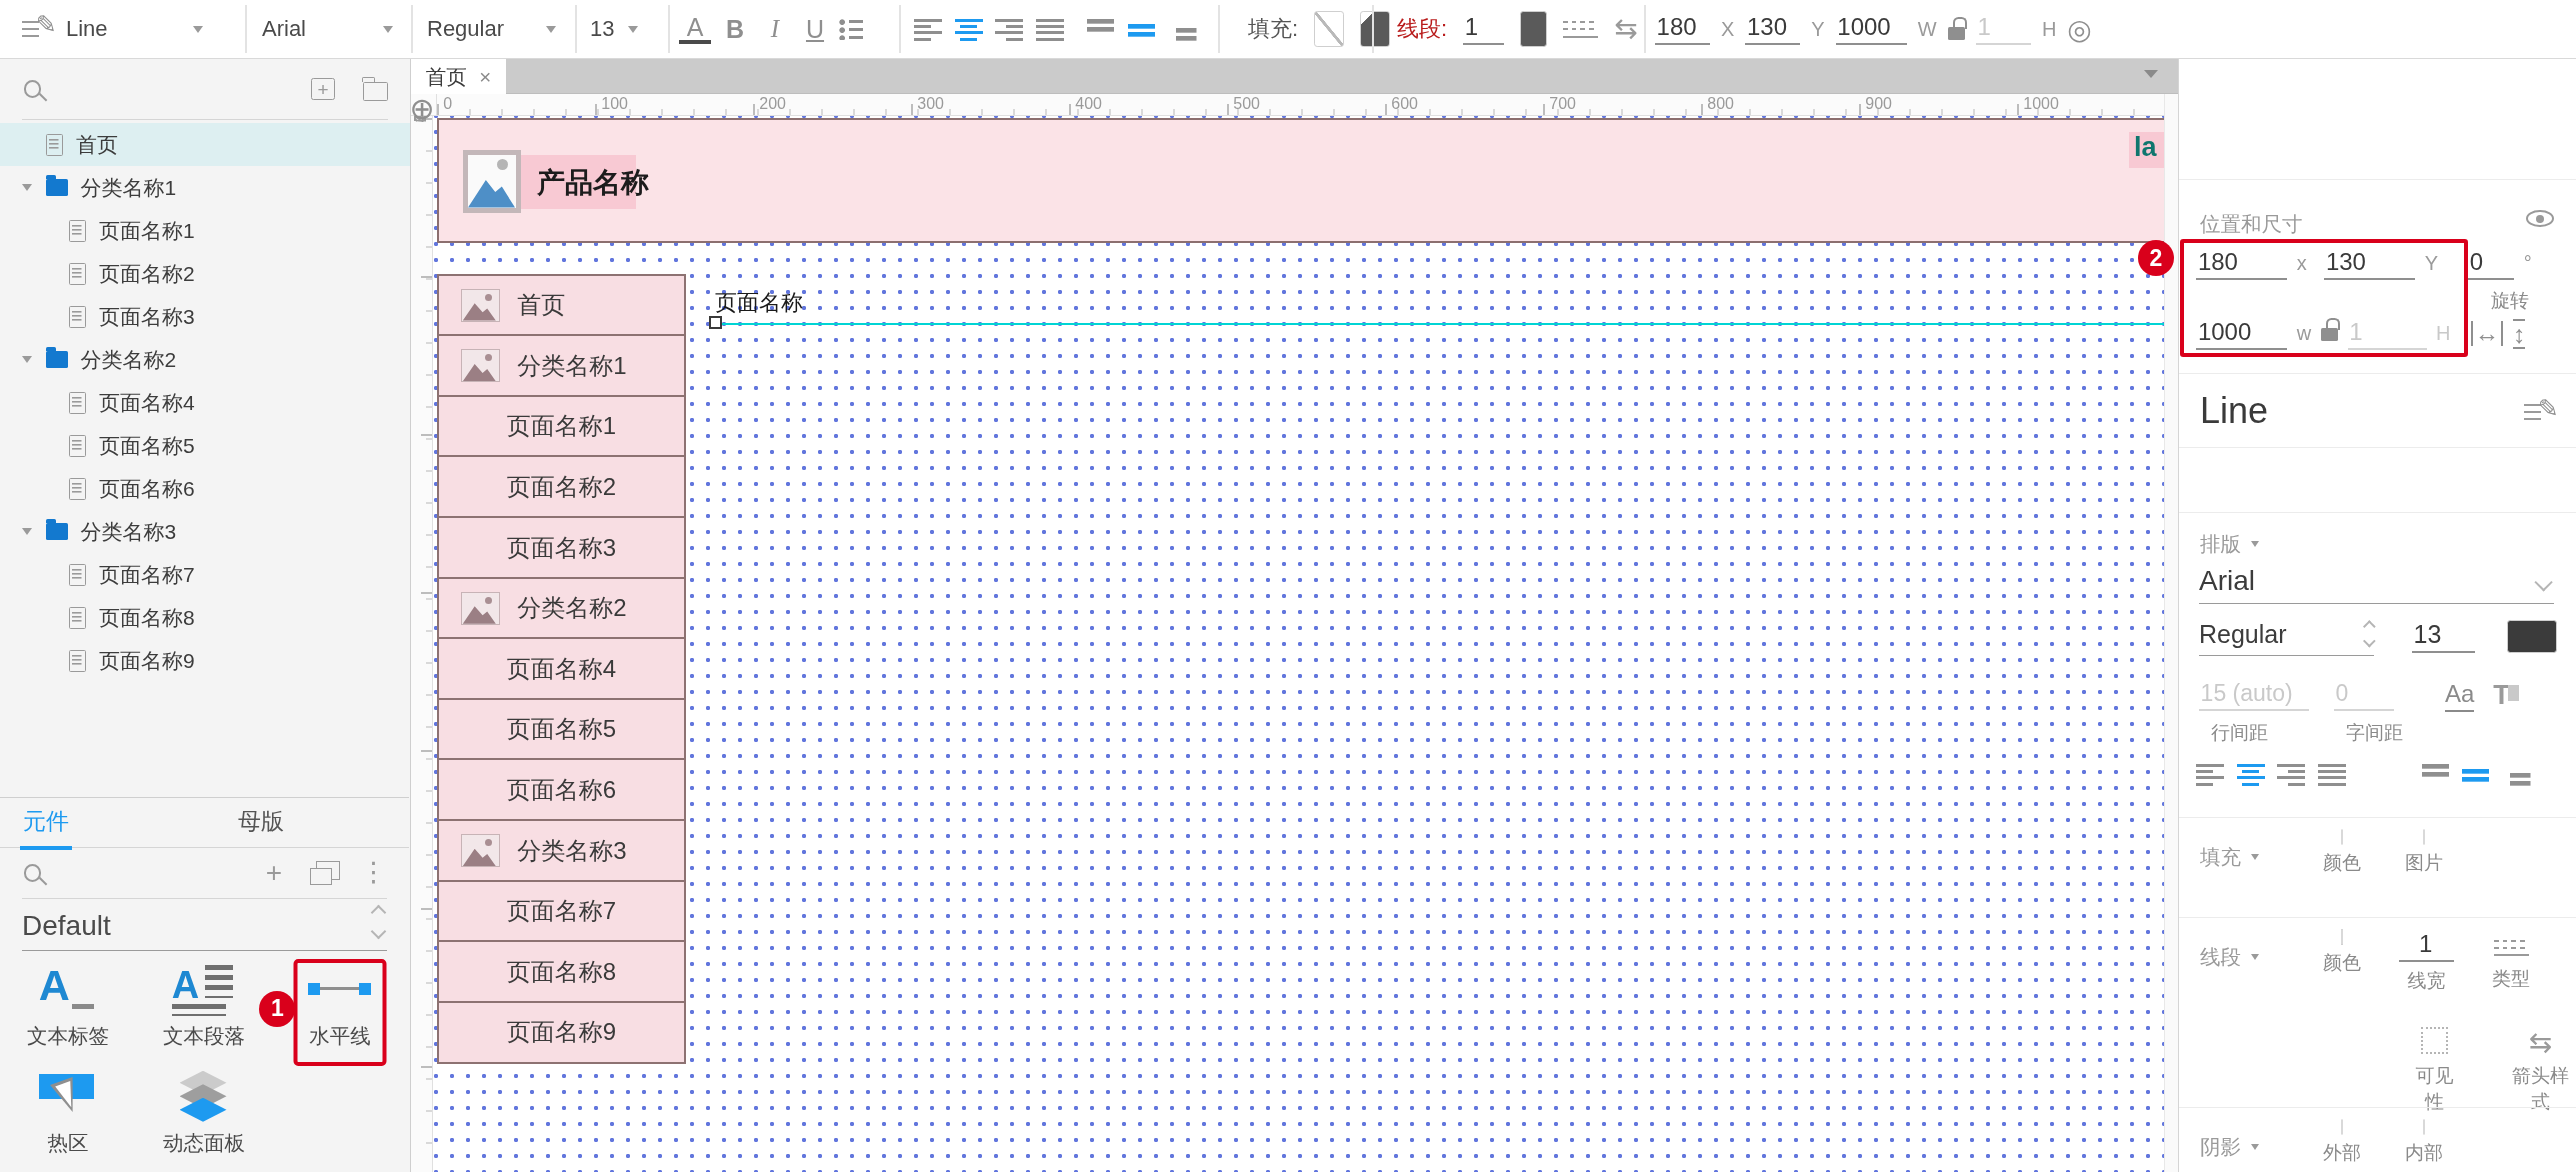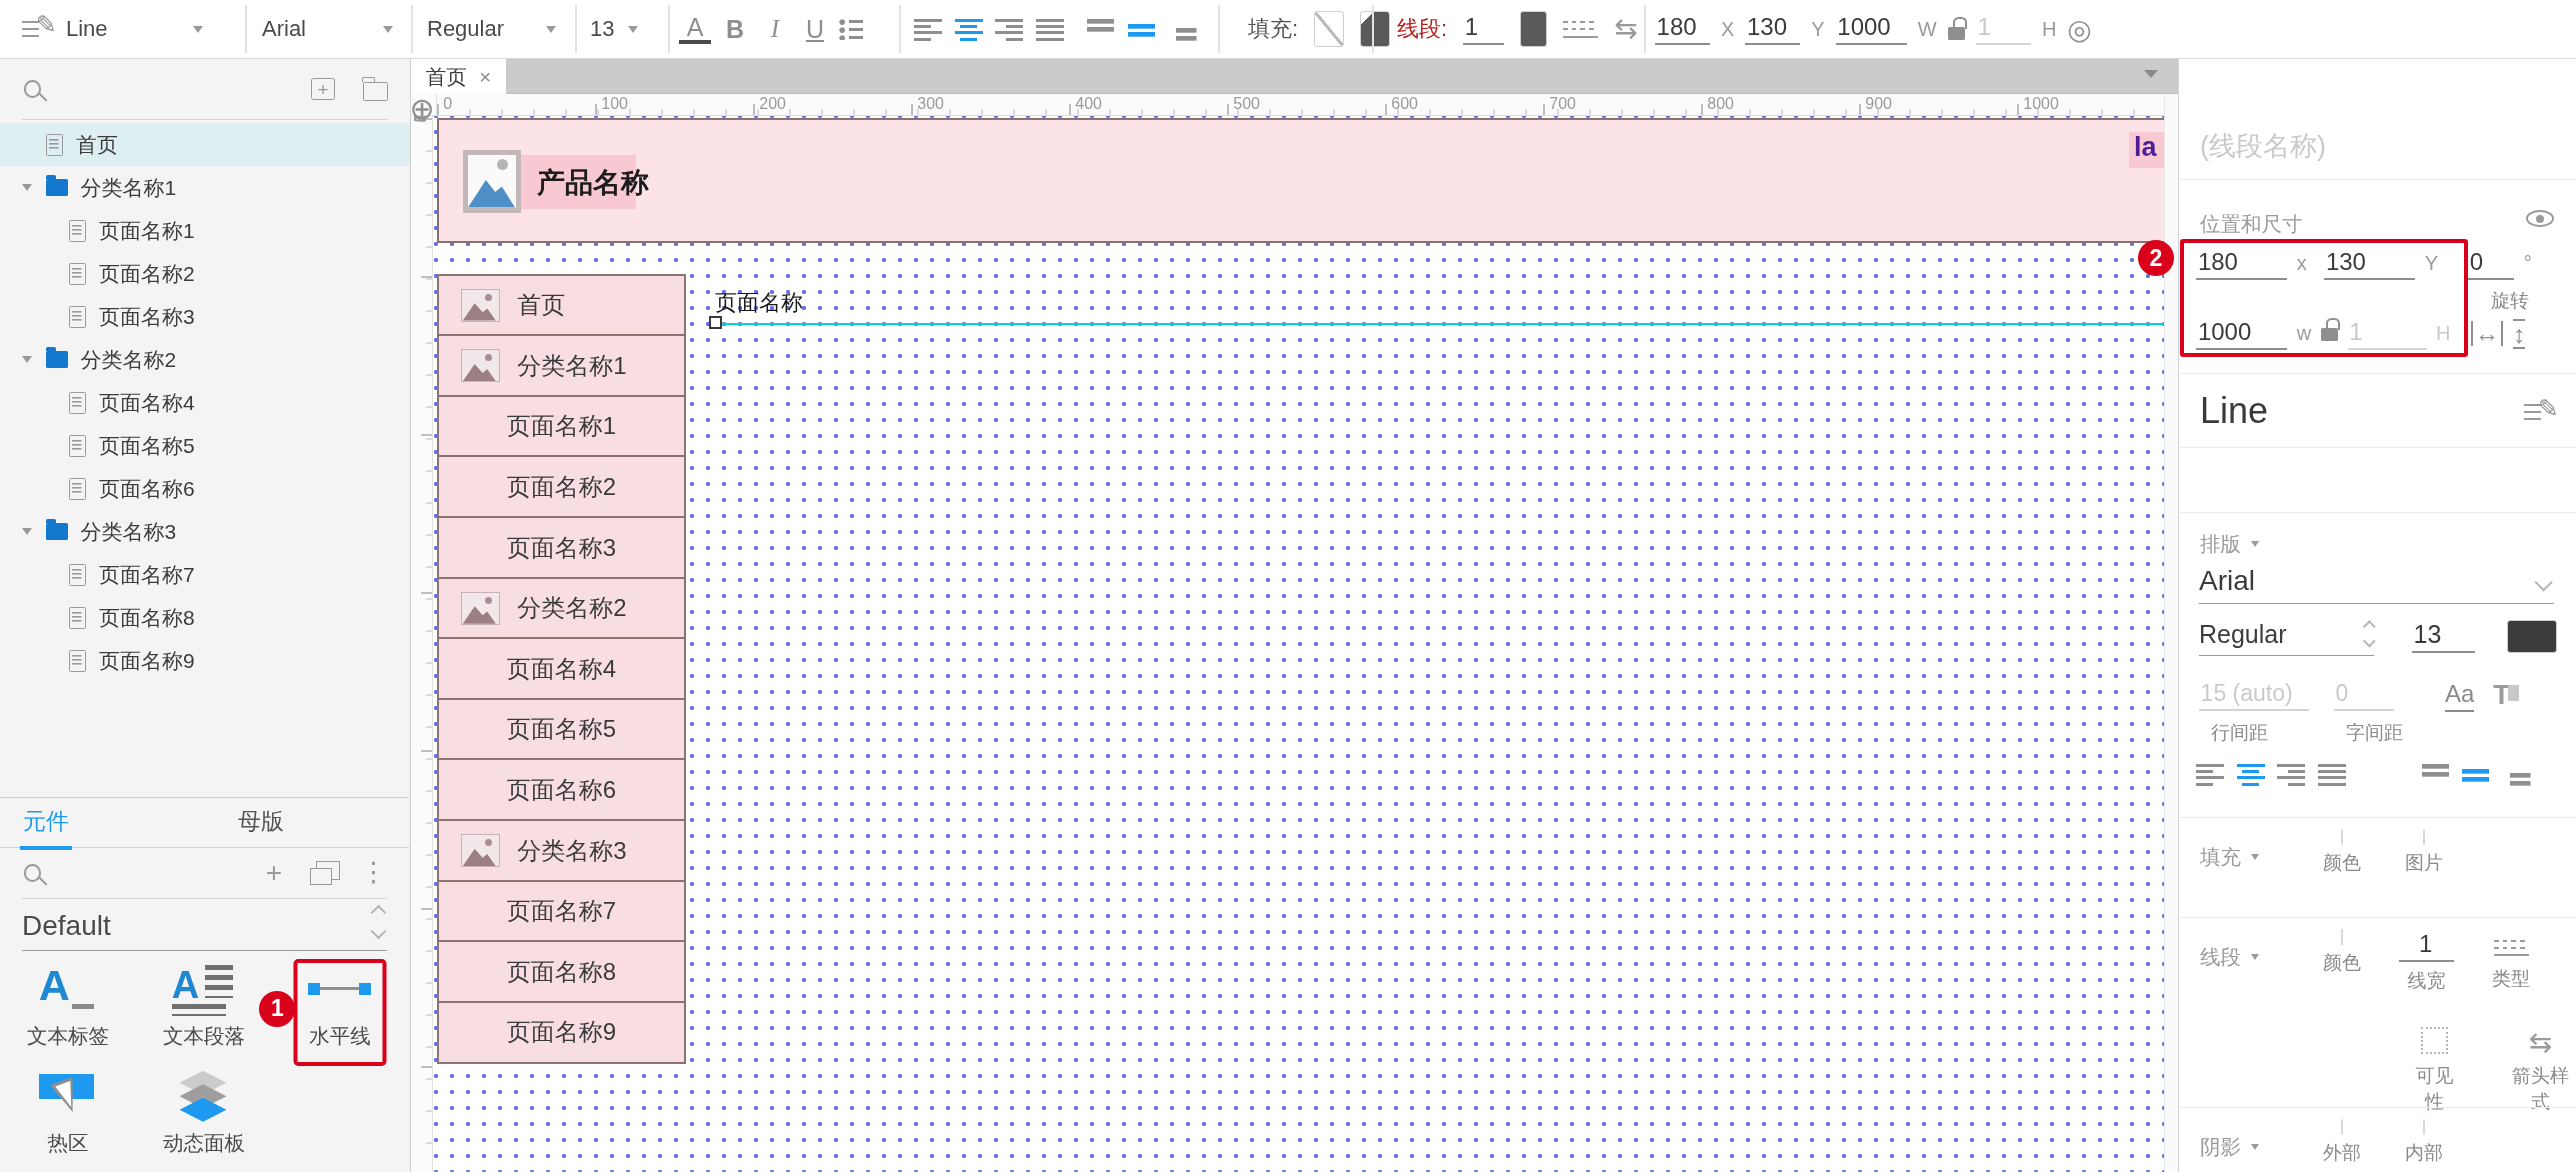--- a/index.html
+++ b/index.html
@@ -174,21 +174,21 @@
     border:2.4px solid #8c6f6f; }
   #wf-header-icon { position:absolute; left:24px; top:30px; width:58px; height:63px; background:#fafafa;
     border:5.5px solid #c3b7b9; }
   #wf-header-icon::before { content:""; position:absolute; top:4.7px; right:8px; width:11px; height:11px;
     border-radius:50%; background:#b5b5b5; }
   #wf-header-icon::after { content:""; position:absolute; bottom:0; left:0; width:47px; height:30px; background:#4e8fc7;
     clip-path:polygon(0 100%,38% 8%,58% 48%,72% 30%,100% 100%); }
   #wf-title-hl { position:absolute; left:82px; top:35px; width:115px; height:54px; background:#f8c9d3; }
   #wf-title { position:absolute; left:98px; top:44px; font-size:28px; font-weight:bold; color:#1c1c1c; }
   #wf-clip { position:absolute; right:0; top:12.6px; width:36px; height:36px; background:#f8c9d3;
-    font-size:27px; font-weight:bold; color:#4c1d95; padding-left:4.7px; overflow:hidden; }
+    font-size:27px; font-weight:bold; color:#0f766e; padding-left:4.7px; overflow:hidden; }
   #wf-menu { position:absolute; left:4px; top:160px; width:249px; }
   .m-cell { position:relative; height:63px; margin-top:-2.4px; background:#f8dee3; border:2.4px solid #8d7272;
     display:flex; align-items:center; justify-content:center; }
   .m-cell.has-icon { justify-content:flex-start; padding-left:22px; }
   .m-icon { display:none; position:relative; width:39px; height:33px; background:#f2e7e9; border:1.6px solid #c7b3b6;
     margin-right:17.3px; overflow:hidden; }
   .m-cell.has-icon .m-icon { display:block; }
   .m-icon::before { content:""; position:absolute; top:4px; right:7px; width:7px; height:7px; border-radius:50%; background:#a98f93; }
   .m-icon::after { content:""; position:absolute; bottom:0; left:0.8px; width:33px; height:17.3px; background:#9b7f84;
     clip-path:polygon(0 100%,36% 0,60% 52%,74% 30%,100% 100%); }
@@ -582,21 +582,20 @@
       <div id="wf-line"></div>
       <div id="wf-handle"></div>
     </div>
     <div id="vscroll"></div>
   </div>
 
   <div class="ann-badge" style="left:2138px;top:240px">2</div>
   <div id="redbox-panel"></div>
 
   <div id="style-panel">
-    <div class="sp-row" style="top:69px;left:21px;font-size:27px;color:#c9c9c9">(线段名称)</div>
     <div class="sp-div" style="top:120px"></div>
 
     <div class="sp-row sp-label" style="top:151px;left:21px">位置和尺寸</div>
     <span class="eye-icon" style="position:absolute;top:151px;left:347px"></span>
     <div class="sp-row" style="top:189px;left:17.3px;display:flex;align-items:center;gap:9.5px">
       <span class="underfld" style="min-width:91px">180</span>
       <span class="lbl">x</span>
       <span class="underfld" style="min-width:91px;margin-left:8px">130</span>
       <span class="lbl">Y</span>
       <span class="underfld" style="min-width:46px;margin-left:20.5px">0</span>

